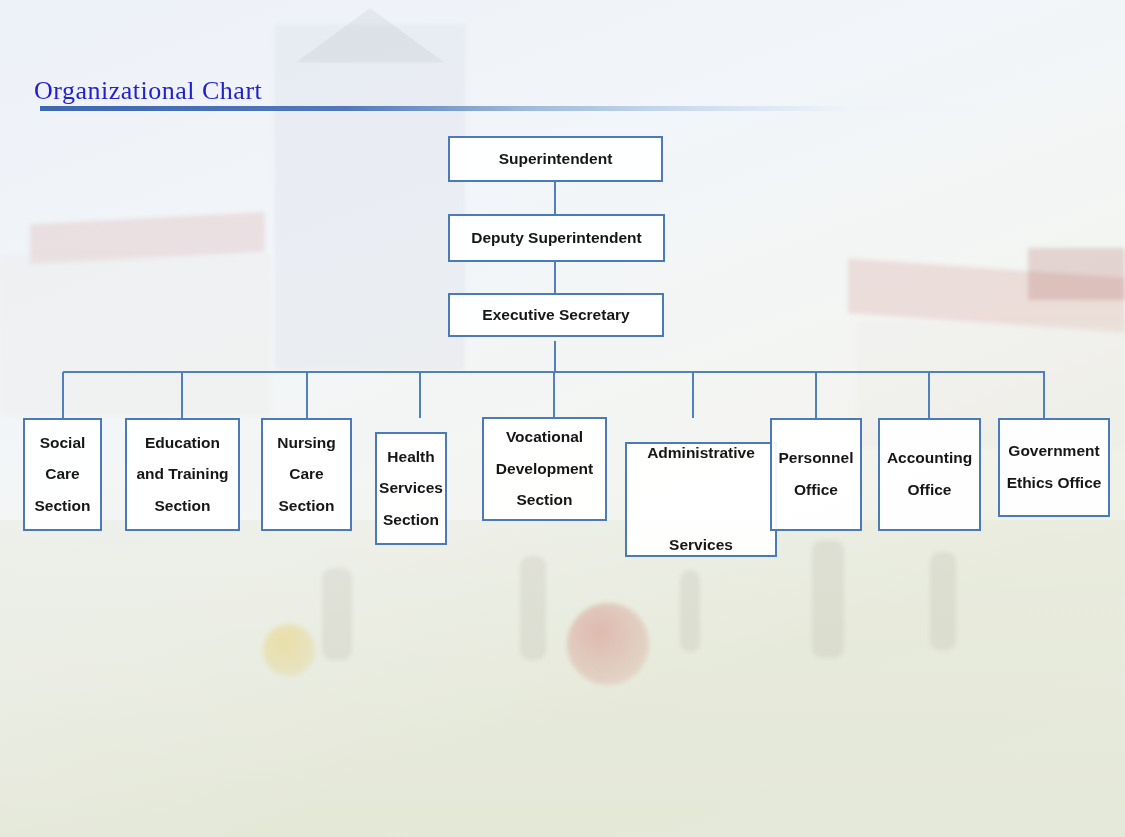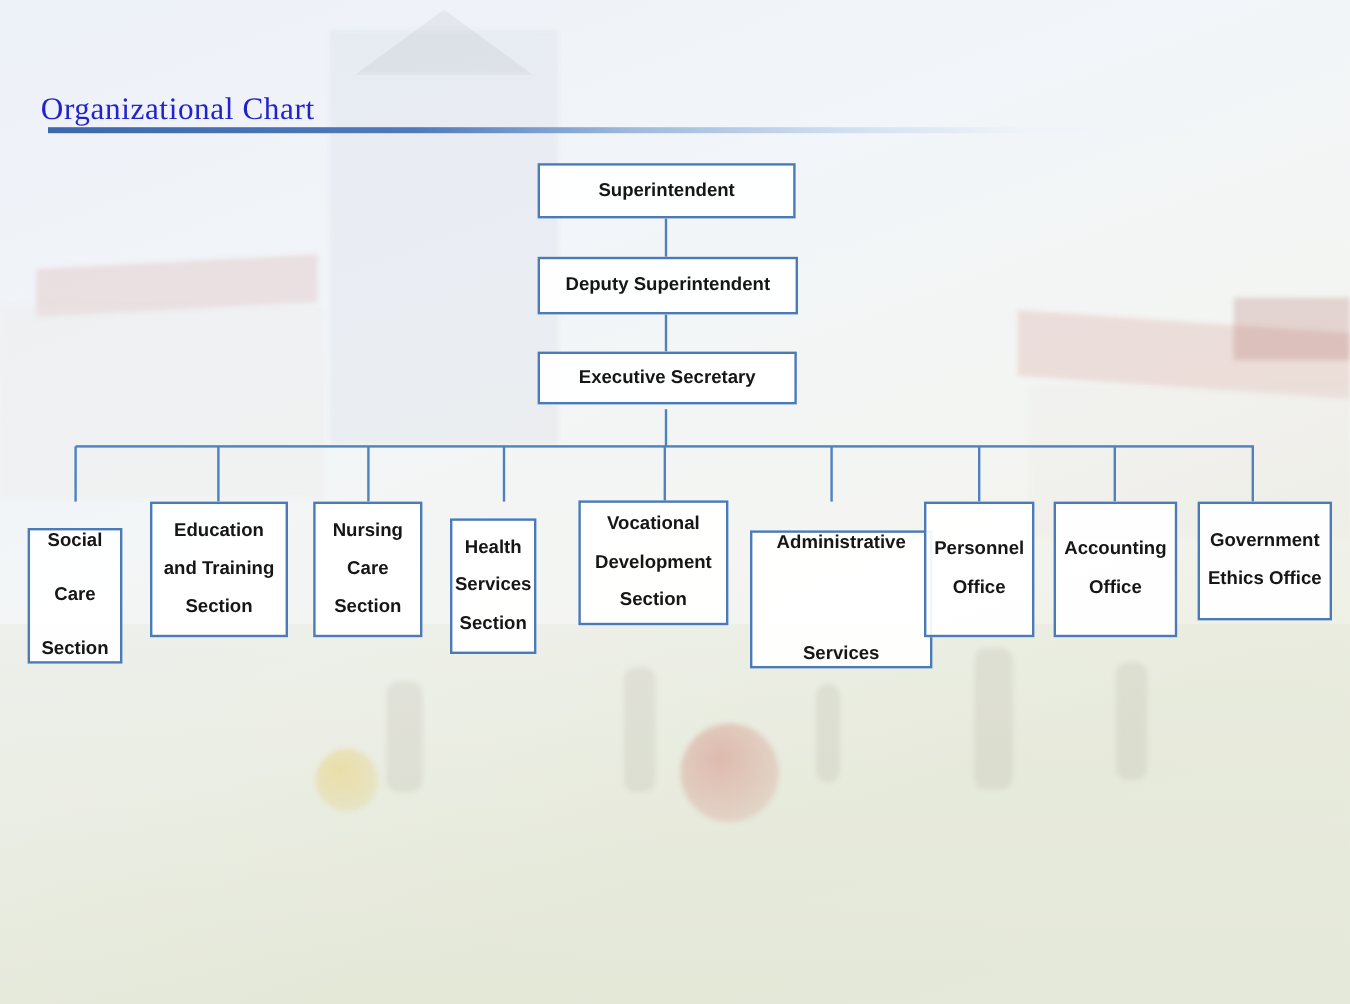--- a/index.html
+++ b/index.html
@@ -43,21 +43,21 @@
   .node{
     position:absolute;box-sizing:border-box;
     background:rgba(255,255,255,0.93);border:2px solid #4a7ab8;
     display:flex;flex-direction:column;align-items:center;justify-content:center;
     font-weight:bold;font-size:15.5px;color:#161616;text-align:center;line-height:1.2;row-gap:13px;
   }
   .node span{display:block;white-space:nowrap;}
   .n-sup {left:448px;top:136px;width:215px;height:46px;}
   .n-dep {left:448px;top:214px;width:217px;height:48px;}
   .n-exe {left:448px;top:293px;width:216px;height:44px;}
-  .n-b1{left:23px;  top:440px;width:79px; height:113px;justify-content:space-between;}
+  .n-b1{left:23px;  top:418px;width:79px; height:113px;}
   .n-b2{left:125px; top:418px;width:115px;height:113px;}
   .n-b3{left:261px; top:418px;width:91px; height:113px;}
   .n-b4{left:375px; top:432px;width:72px; height:113px;}
   .n-b5{left:482px; top:417px;width:125px;height:104px;}
   .n-b6{left:625px; top:442px;width:152px;height:115px;justify-content:space-between;}
   .n-b7{left:770px; top:418px;width:92px; height:113px;}
   .n-b8{left:878px; top:418px;width:103px;height:113px;}
   .n-b9{left:998px; top:418px;width:112px;height:99px;}
   .conn{position:absolute;background:#4f81bd;}
   .cv{width:2px;}

